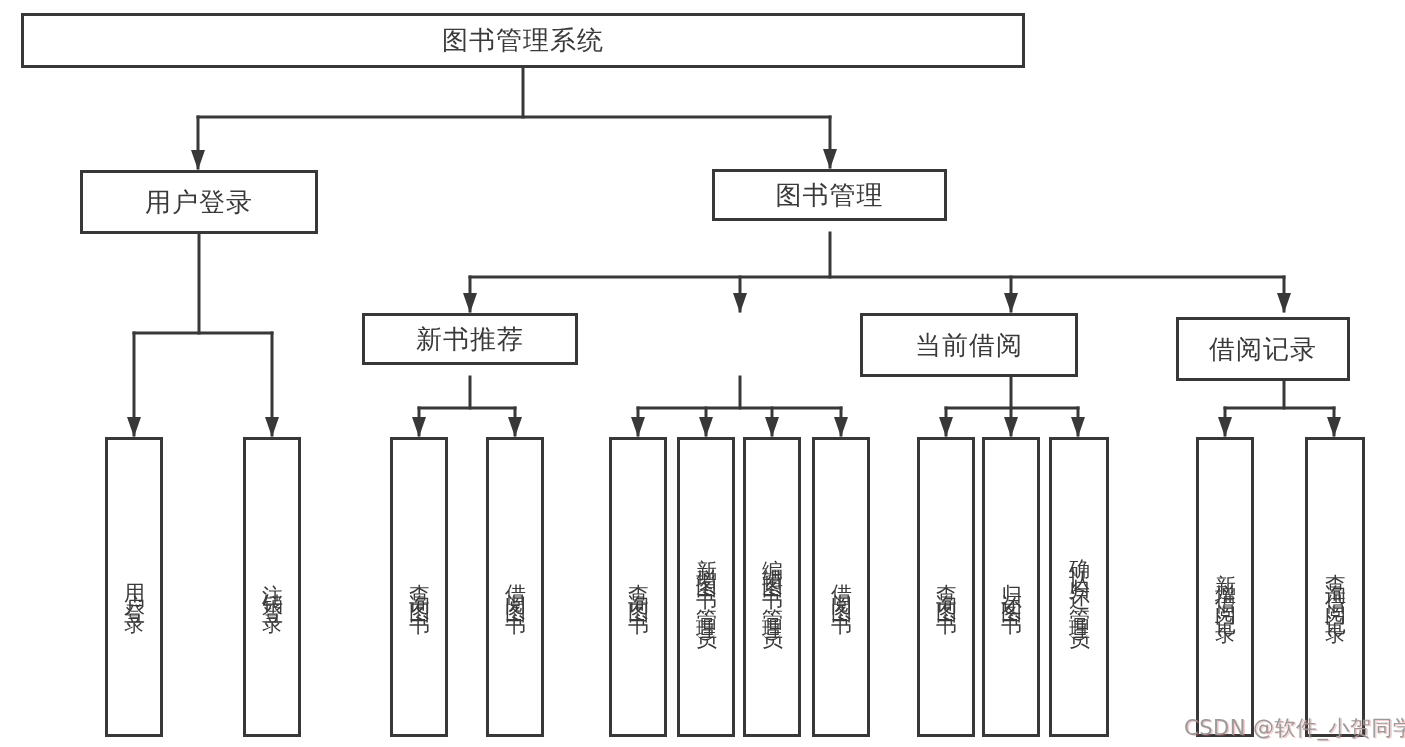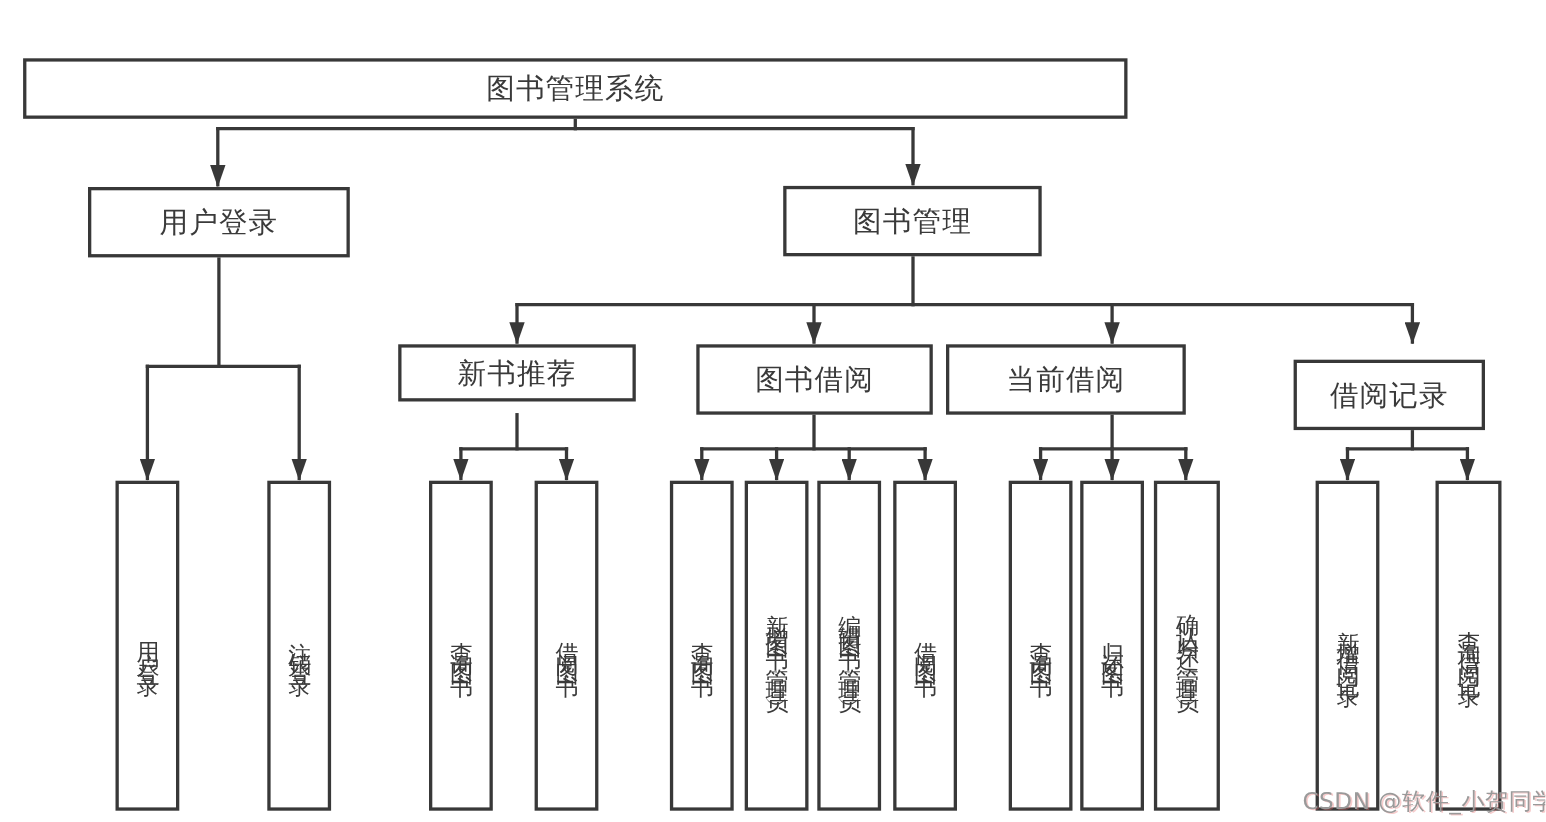--- a/index.html
+++ b/index.html
@@ -95,27 +95,26 @@
         <line x1="1011" y1="408" x2="1011" y2="435" stroke="#383838" stroke-width="3" stroke-linecap="square" marker-end="url(#arrowhead)"></line>
         <line x1="1078" y1="408" x2="1078" y2="435" stroke="#383838" stroke-width="3" stroke-linecap="square" marker-end="url(#arrowhead)"></line>
         <line x1="1284" y1="377" x2="1284" y2="408" stroke="#383838" stroke-width="3" stroke-linecap="square"></line>
         <line x1="1225" y1="408" x2="1334" y2="408" stroke="#383838" stroke-width="3" stroke-linecap="square"></line>
         <line x1="1225" y1="408" x2="1225" y2="435" stroke="#383838" stroke-width="3" stroke-linecap="square" marker-end="url(#arrowhead)"></line>
         <line x1="1334" y1="408" x2="1334" y2="435" stroke="#383838" stroke-width="3" stroke-linecap="square" marker-end="url(#arrowhead)"></line>
       </g>
   </svg>
 
   <div id="node-layer">
-      <div class="node h" style="left: 21px; top: 13px; width: 1004px; height: 55px; margin-top: 40px;">图书管理系统</div>
+      <div class="node h" style="left: 21px; top: 13px; width: 1004px; height: 55px;">图书管理系统</div>
       <div class="node h" style="left: 80px; top: 170px; width: 238px; height: 64px;">用户登录</div>
-      <div class="node h" style="left: 712px; top: 169px; width: 235px; height: 64px;">图书管理</div>
+      <div class="node h" style="left: 712px; top: 169px; width: 235px; height: 52px;">图书管理</div>
       <div class="node h" style="left: 362px; top: 313px; width: 216px; height: 52px;">新书推荐</div>
-      <div class="node h" style="left: 633px; top: 313px; width: 215px; height: 64px;">图书借阅</div>
       <div class="node h" style="left: 860px; top: 313px; width: 218px; height: 64px;">当前借阅</div>
-      <div class="node h" style="left: 1176px; top: 327px; width: 174px; height: 64px;">借阅记录</div>
+      <div class="node h" style="left: 1176px; top: 317px; width: 174px; height: 64px;">借阅记录</div>
       <div class="node v" style="left: 105px; top: 437px; width: 58px; height: 300px;">用户登录</div>
       <div class="node v" style="left: 243px; top: 437px; width: 58px; height: 300px;">注销登录</div>
       <div class="node v" style="left: 390px; top: 437px; width: 58px; height: 300px;">查询图书</div>
       <div class="node v" style="left: 486px; top: 437px; width: 58px; height: 300px;">借阅图书</div>
       <div class="node v" style="left: 609px; top: 437px; width: 58px; height: 300px;">查询图书</div>
       <div class="node v" style="left: 677px; top: 437px; width: 58px; height: 300px;">新增图书（管理员）</div>
       <div class="node v" style="left: 743px; top: 437px; width: 58px; height: 300px;">编辑图书（管理员）</div>
       <div class="node v" style="left: 812px; top: 437px; width: 58px; height: 300px;">借阅图书</div>
       <div class="node v" style="left: 917px; top: 437px; width: 58px; height: 300px;">查询图书</div>
       <div class="node v" style="left: 982px; top: 437px; width: 58px; height: 300px;">归还图书</div>

